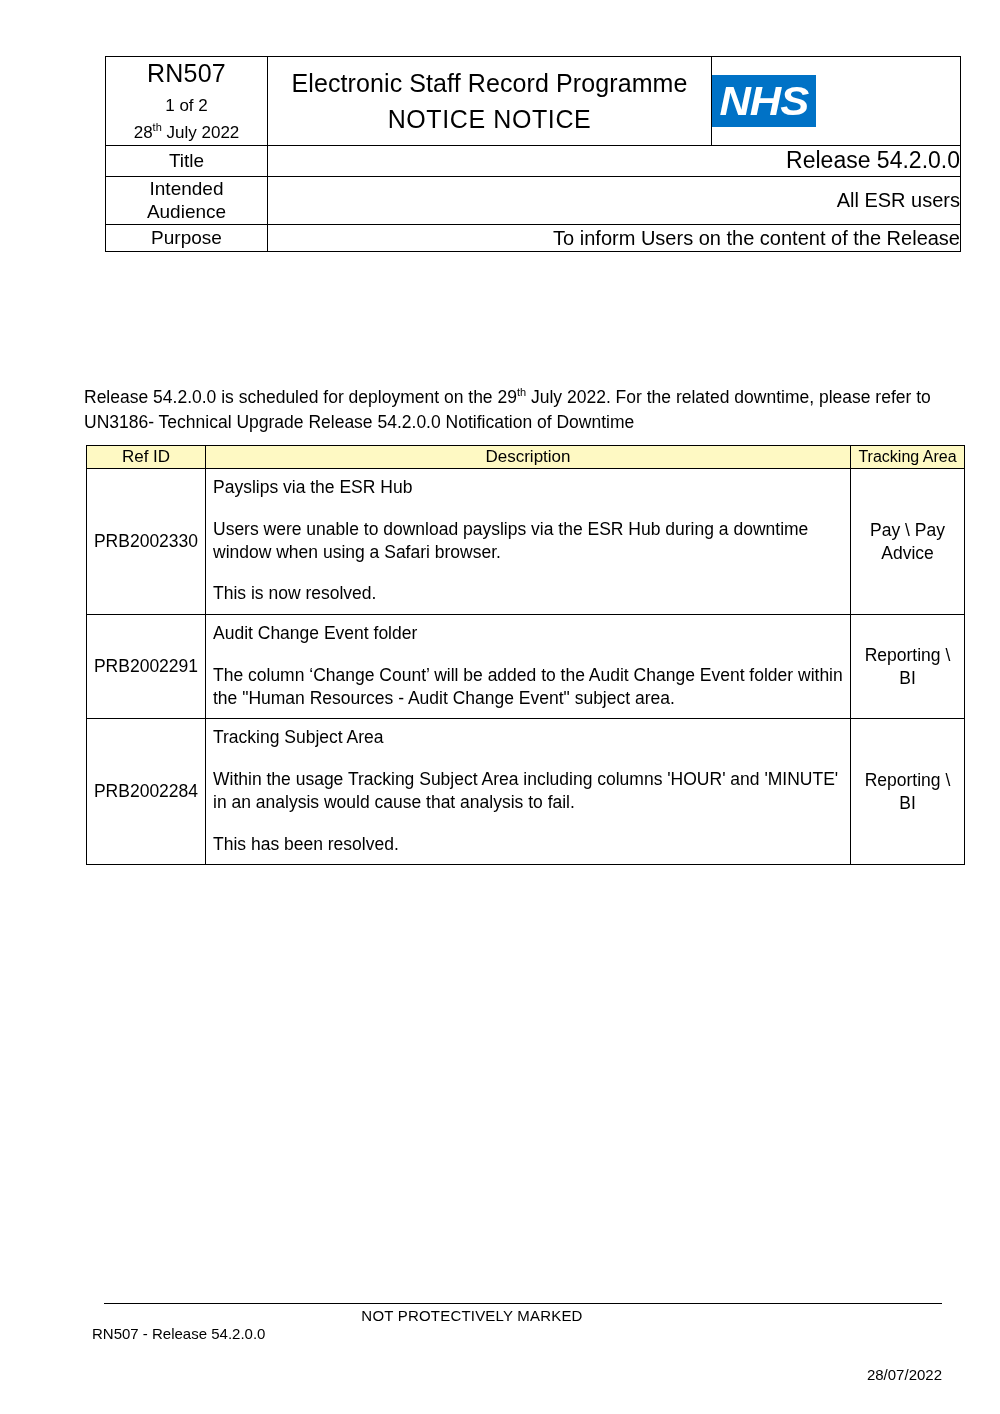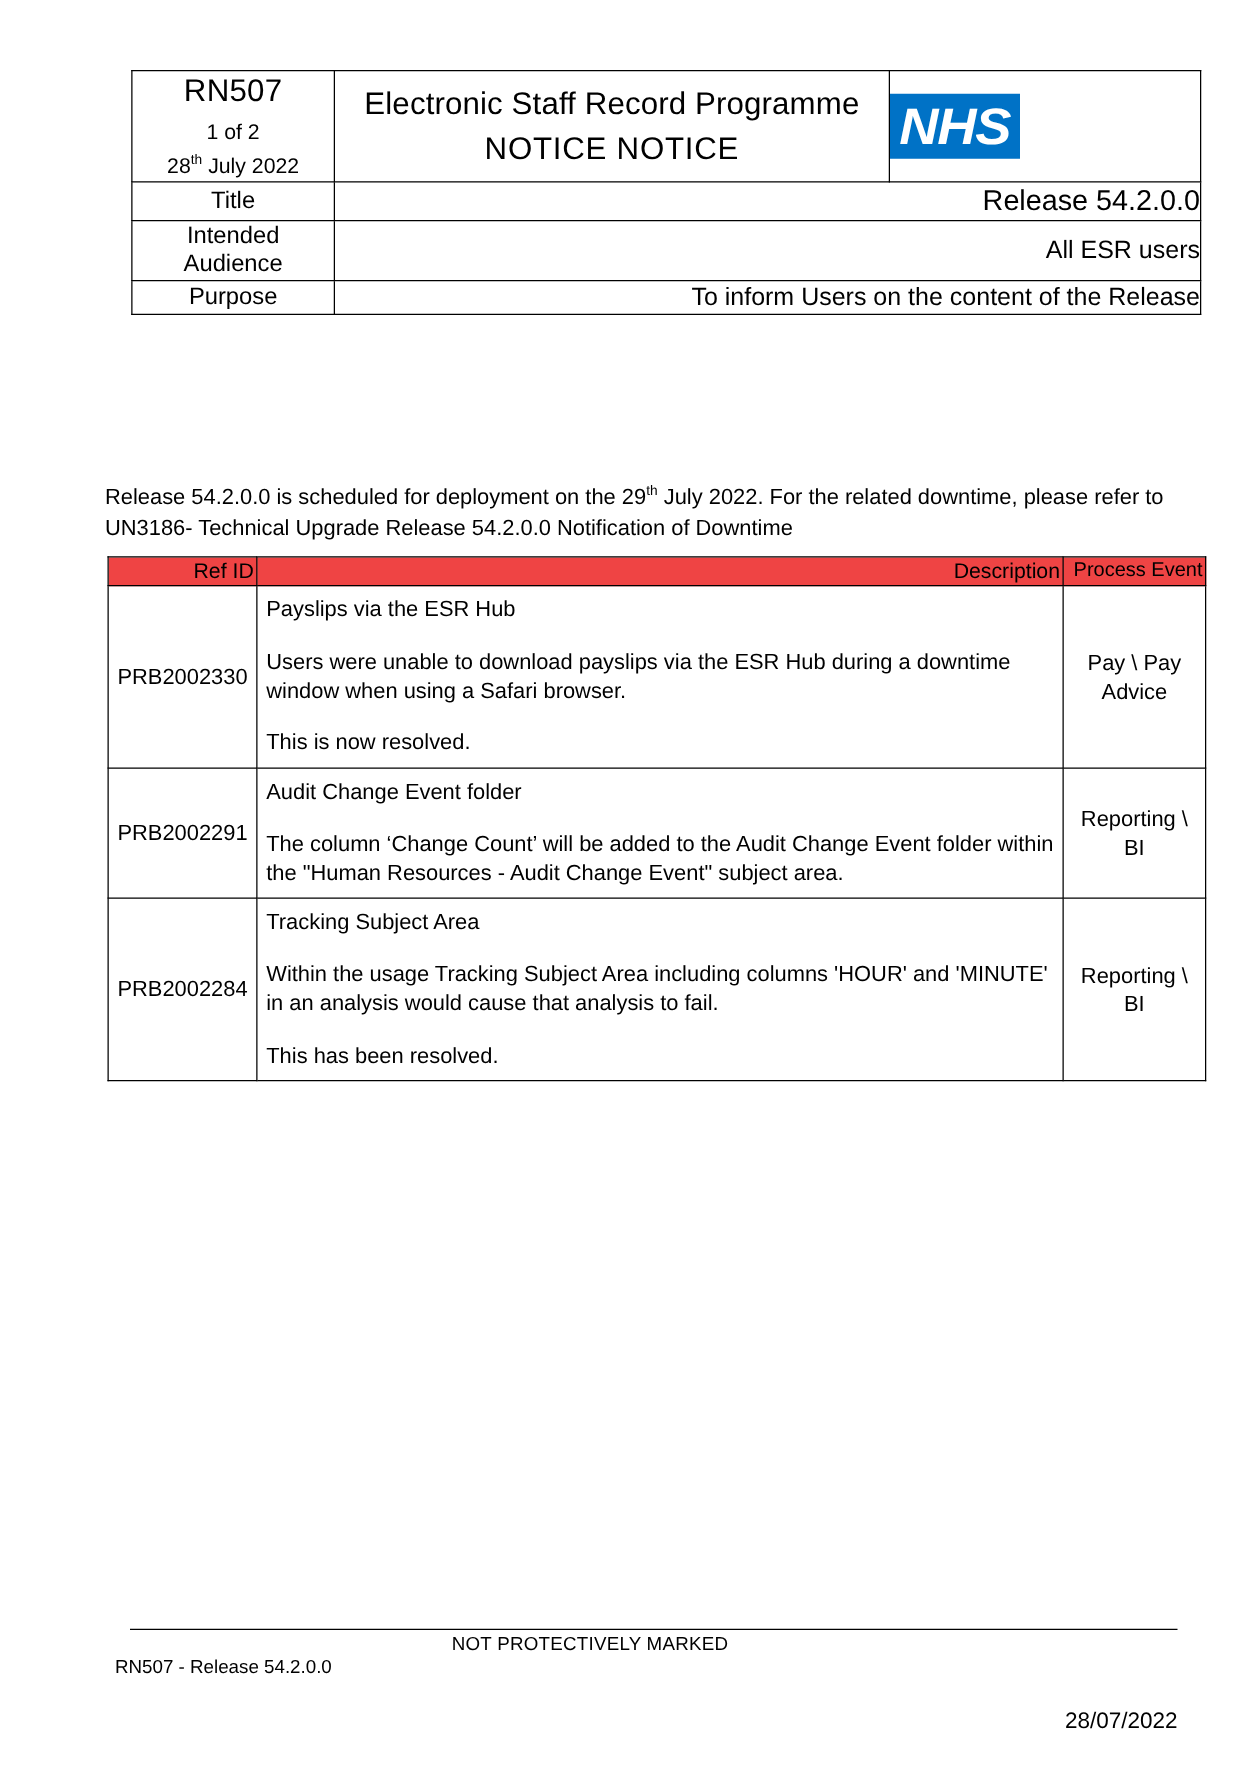--- a/index.html
+++ b/index.html
@@ -136,24 +136,24 @@
     width: 878px;
     border-collapse: collapse;
     table-layout: fixed;
   }
   .issues-table th,
   .issues-table td {
     border: 1.3px solid #000;
     padding: 0;
   }
   .issues-table thead th {
-    background: #ef4444;
+    background: #fef9c3;
     font-weight: normal;
     font-size: 17px;
-    text-align: right;
+    text-align: center;
     height: 22px;
     line-height: 22px;
     padding: 0 2px;
   }
   .c-ref  { width: 119px; }
   .c-desc { width: 645px; }
   .c-proc { width: 114px; }
 
   .issues-table th.c-proc { font-size: 16px; }
 
@@ -201,21 +201,21 @@
   .footer-left {
     position: absolute;
     left: 92px;
     top: 1325px;
     font-size: 15px;
   }
   .footer-right {
     position: absolute;
     right: 58px;
     top: 1366px;
-    font-size: 18px;
+    font-size: 15px;
   }
 </style>
 </head>
 <body>
 
 <div class="page">
 
   <table class="header-table">
     <colgroup>
       <col class="col-label">
@@ -262,21 +262,21 @@
   <table class="issues-table">
     <colgroup>
       <col class="c-ref">
       <col class="c-desc">
       <col class="c-proc">
     </colgroup>
     <thead>
       <tr>
         <th class="c-ref">Ref ID</th>
         <th class="c-desc">Description</th>
-        <th class="c-proc">Process Event</th>
+        <th class="c-proc">Tracking Area</th>
       </tr>
     </thead>
     <tbody>
       <tr class="row-1">
         <td class="ref">PRB2002330</td>
         <td class="desc">
           <p>Payslips via the ESR Hub</p>
           <p class="gap">Users were unable to download payslips via the ESR Hub during a downtime window when using a Safari browser.</p>
           <p class="gap">This is now resolved.</p>
         </td>

